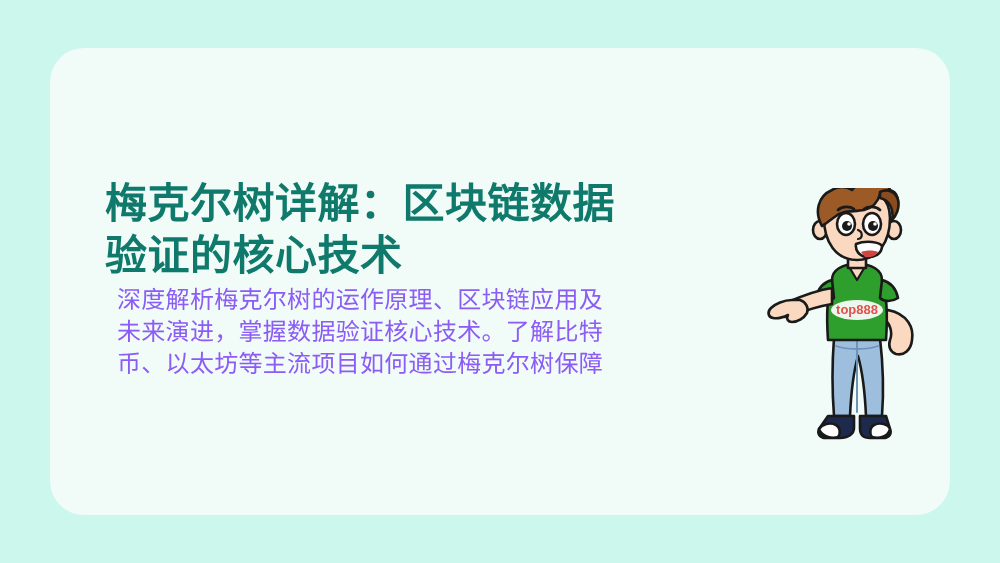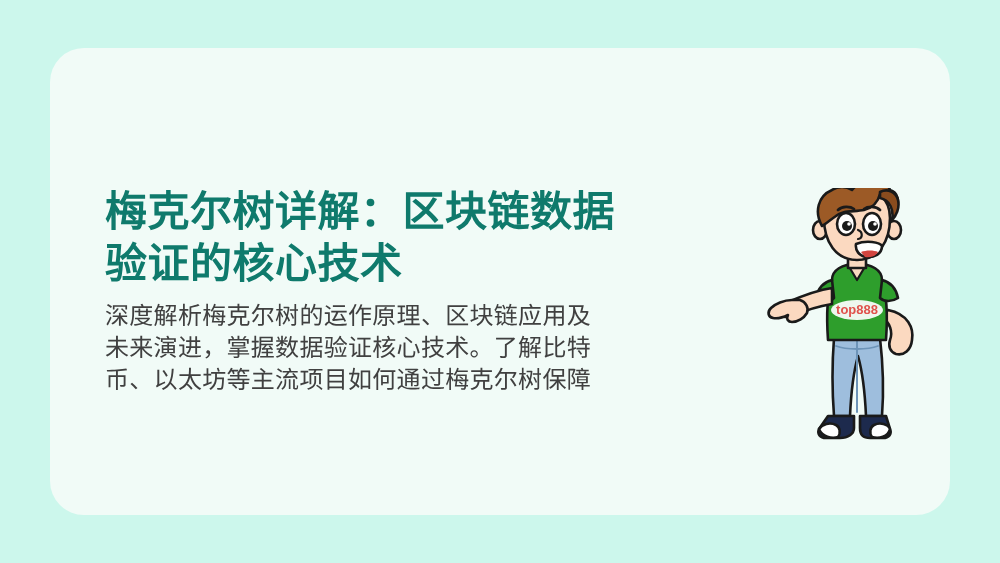--- a/index.html
+++ b/index.html
@@ -33,46 +33,47 @@
     width: 900px;
     height: 467px;
     background: #f1fbf7;
     border-radius: 34px;
   }
 
   
   .text-block {
     position: absolute;
     left: 55px;
-    top: 138px;
+    top: 130px;
     width: 510px;
     height: 272px;
     overflow: hidden;
   }
 
   .headline {
     font-size: 42px;
     line-height: 52px;
     font-weight: 700;
     color: #0f7a6c;
     letter-spacing: 0.5px;
     white-space: normal;
     word-break: break-all;
   }
 
   .subhead {
-    margin-top: 10px;
+    margin-top: 2px;
     font-size: 24px;
     line-height: 32px;
     font-weight: 400;
-    color: #404040;
+    color: #8b5cf6;
     letter-spacing: 0.3px;
     word-break: break-all;
     max-height: 96px;
     overflow: hidden;
+    text-align: center;
   }
 
   
   .mascot {
     position: absolute;
     left: 712px;
     top: 140px;
     width: 186px;
     height: 262px;
   }

